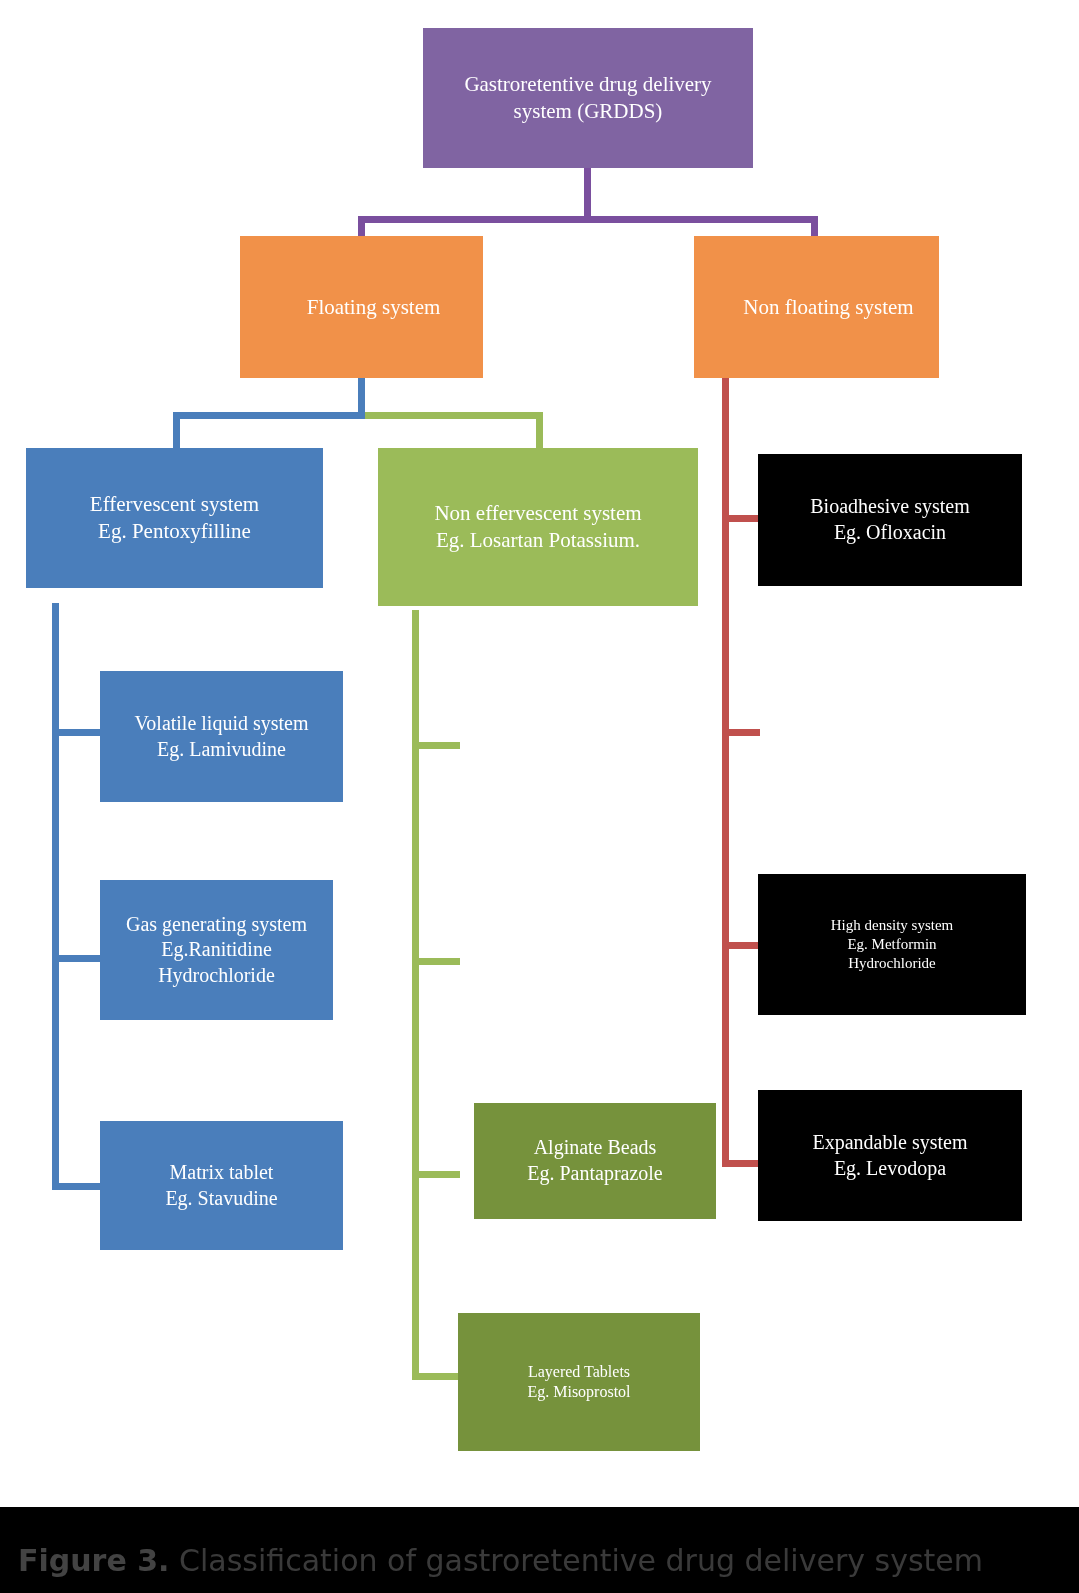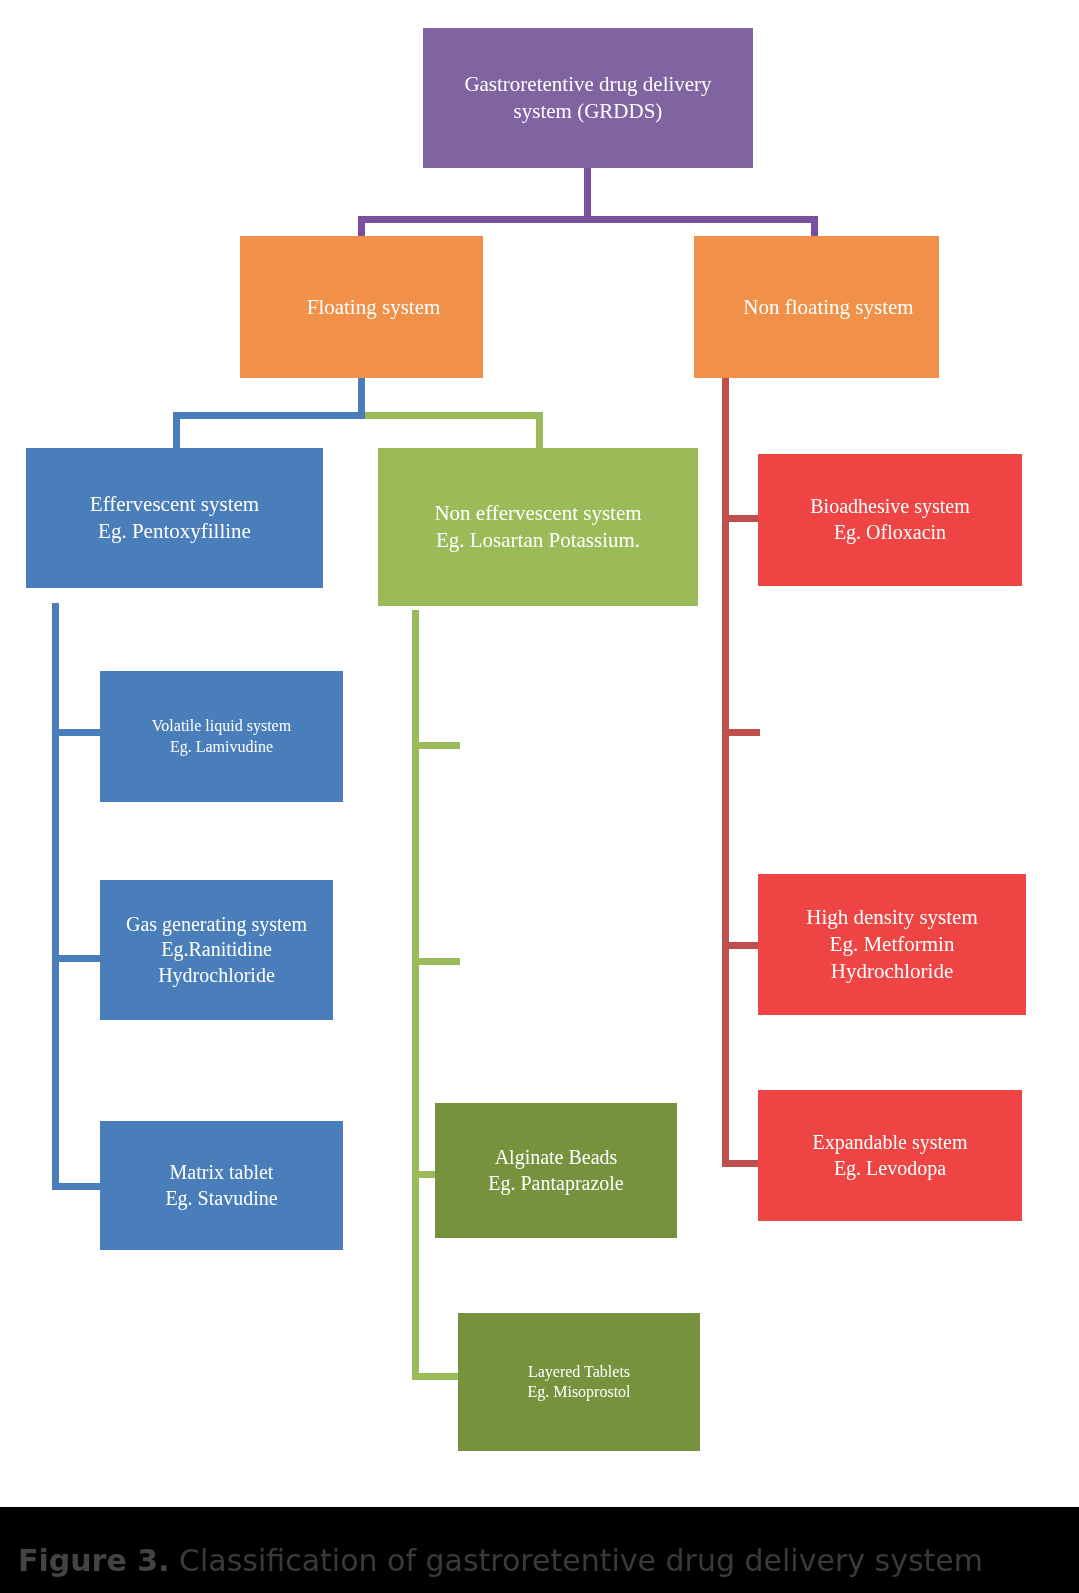--- a/index.html
+++ b/index.html
@@ -32,21 +32,21 @@
     width: 100%;
   }
   .node .ln { display: block; white-space: pre; }
 
   
   .c-root   { background: #8064a2; }
   .c-orange { background: #f19149; padding-left: 32px; }
   .c-blue   { background: #4a7ebb; }
   .c-green  { background: #9bbb59; }
   .c-dgreen { background: #76923c; }
-  .c-red    { background: #ef4444; }
+  .c-red    { background: #000000; }
 
   .conn {
     position: absolute;
   }
   .k-purple { background: #7a4f9e; }
   .k-blue   { background: #4a7ebb; }
   .k-green  { background: #9bbb59; }
   .k-red    { background: #c0504d; }
 
   
@@ -128,21 +128,21 @@
     </div>
   </div>
 
   <div class="node c-blue" style="left:26px; top:448px; width:297px; height:140px; font-size:21px;">
     <div class="lines">
       <span class="ln">Effervescent system</span>
       <span class="ln">Eg. Pentoxyfilline</span>
     </div>
   </div>
 
-  <div class="node c-blue" style="left:100px; top:671px; width:243px; height:131px; font-size:16px;">
+  <div class="node c-blue" style="left:100px; top:671px; width:243px; height:131px; font-size:20px;">
     <div class="lines">
       <span class="ln">Volatile liquid system</span>
       <span class="ln">Eg. Lamivudine</span>
     </div>
   </div>
 
   <div class="node c-blue" style="left:100px; top:880px; width:233px; height:140px; font-size:20px;">
     <div class="lines">
       <span class="ln">Gas generating system</span>
       <span class="ln">Eg.Ranitidine</span>
@@ -152,21 +152,21 @@
 
   <div class="node c-blue" style="left:100px; top:1121px; width:243px; height:129px; font-size:20px;">
     <div class="lines">
       <span class="ln">Matrix tablet</span>
       <span class="ln">Eg. Stavudine</span>
     </div>
   </div>
 
 
 
-  <div class="node c-dgreen" style="left:435px; top:1103px; width:242px; height:135px; font-size:20px;align-items:center;">
+  <div class="node c-dgreen" style="left:474px; top:1103px; width:242px; height:116px; font-size:20px;align-items:center;">
     <div class="lines">
       <span class="ln">Alginate Beads</span>
       <span class="ln">Eg. Pantaprazole</span>
     </div>
   </div>
 
   <div class="node c-dgreen" style="left:458px; top:1313px; width:242px; height:138px; font-size:16px;">
     <div class="lines">
       <span class="ln">Layered Tablets</span>
       <span class="ln">Eg. Misoprostol</span>
@@ -174,21 +174,21 @@
   </div>
 
   <div class="node c-red" style="left:758px; top:454px; width:264px; height:132px; font-size:20px;">
     <div class="lines">
       <span class="ln">Bioadhesive system</span>
       <span class="ln">Eg. Ofloxacin</span>
     </div>
   </div>
 
 
-  <div class="node c-red" style="left:758px; top:874px; width:268px; height:141px; font-size:21px;">
+  <div class="node c-red" style="left:758px; top:874px; width:268px; height:141px; font-size:15px;">
     <div class="lines">
       <span class="ln">High density system</span>
       <span class="ln">Eg. Metformin</span>
       <span class="ln">Hydrochloride</span>
     </div>
   </div>
 
   <div class="node c-red" style="left:758px; top:1090px; width:264px; height:131px; font-size:20px;">
     <div class="lines">
       <span class="ln">Expandable system</span>

